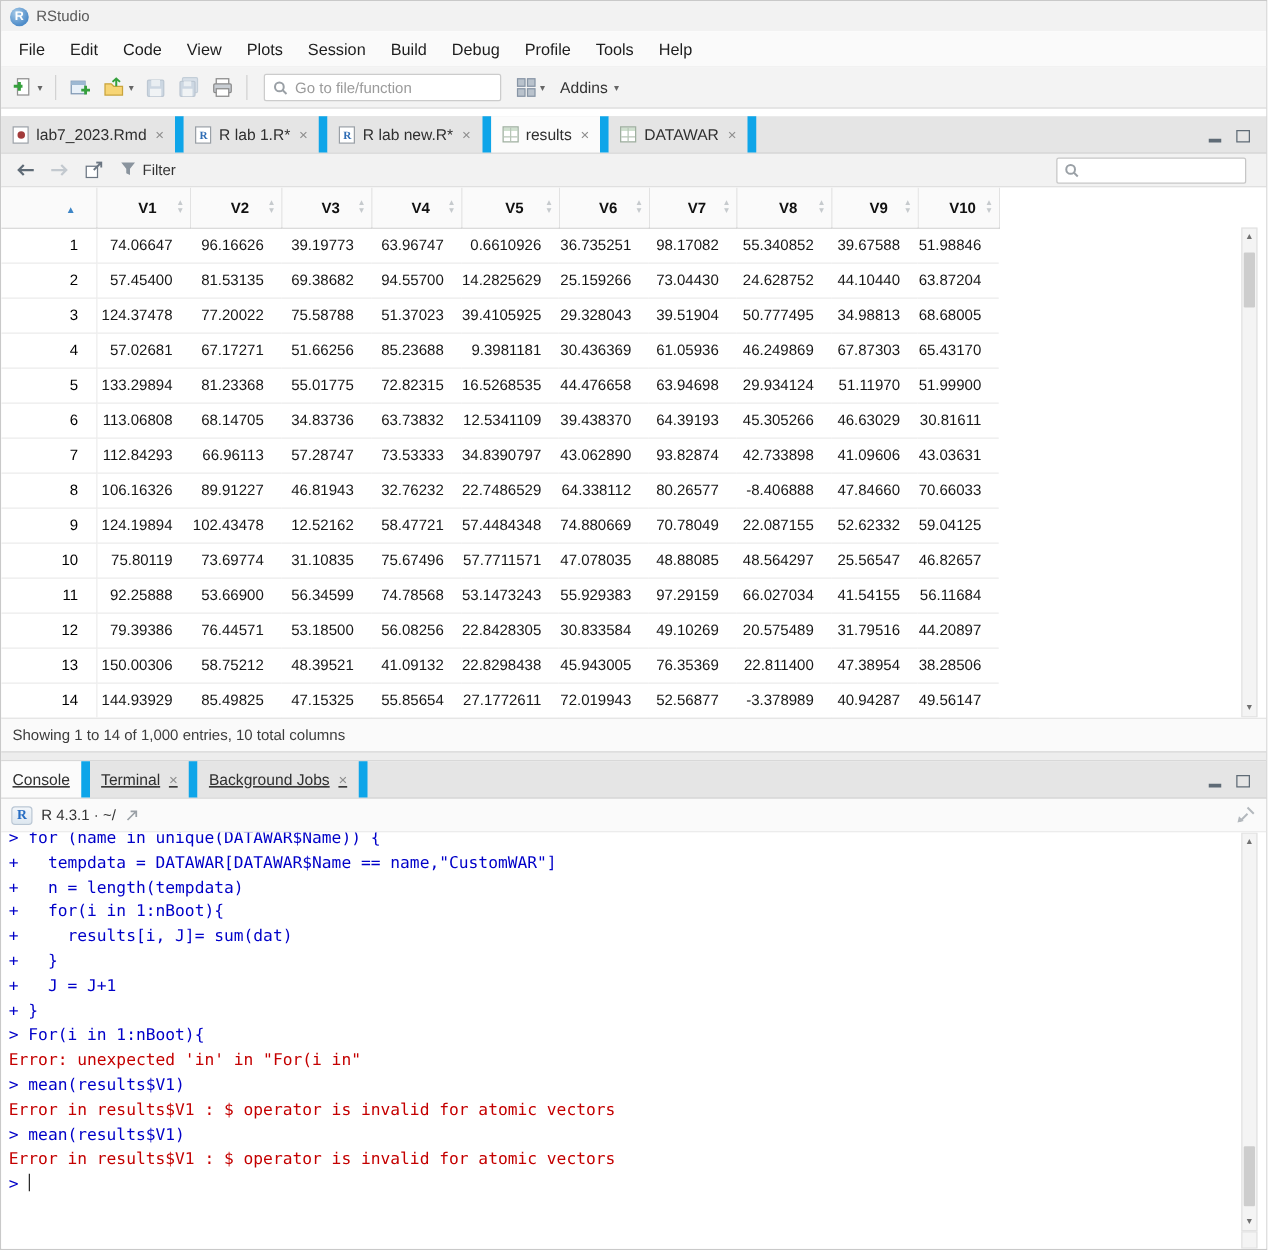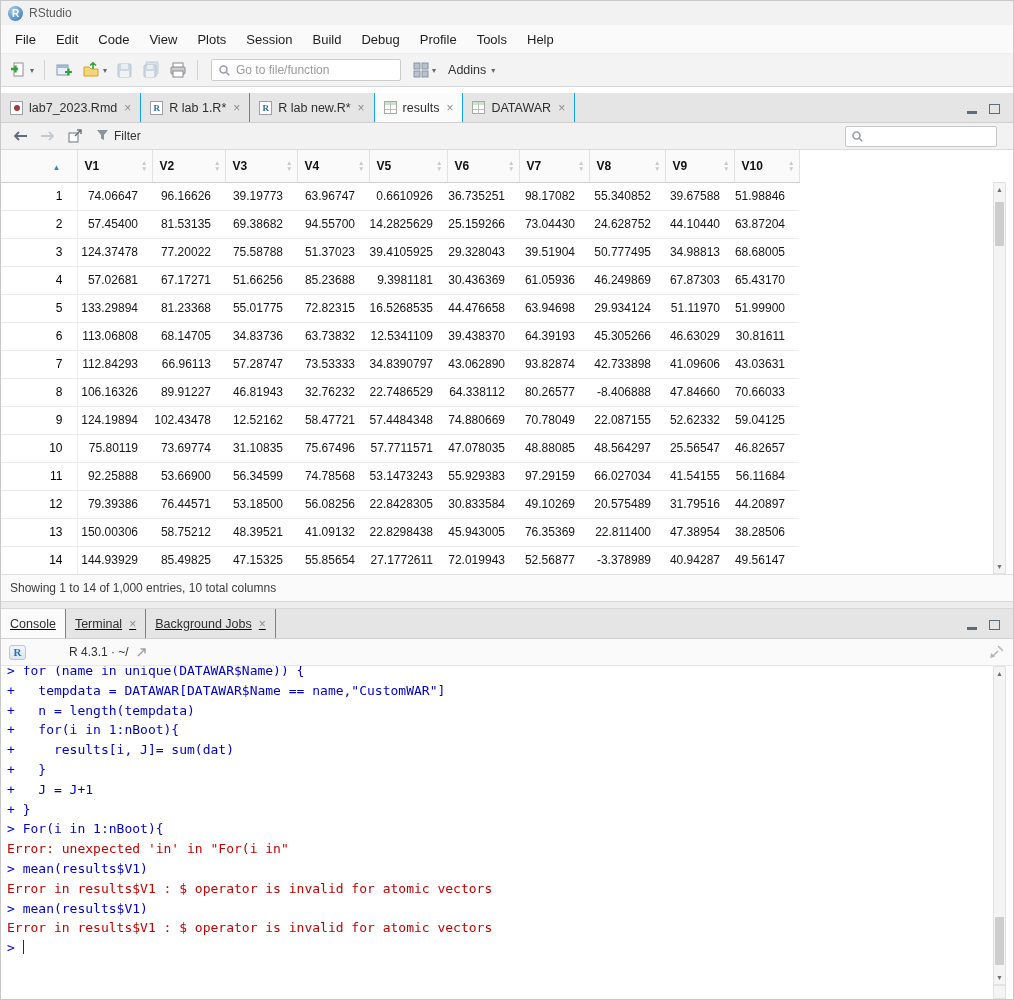--- a/index.html
+++ b/index.html
@@ -28,21 +28,21 @@
   .goto-box input::placeholder { color:#9b9b9b; }
   .addins { display:flex; align-items:center; gap:4px; font-size:12.5px; color:#333; padding:0 6px; height:26px; }
   .dim { opacity:.45; }
 
   
   .pane-top-gap { height:6px; background:#fff; flex:0 0 auto; }
 
   
   .tabstrip { height:30px; background:#e5e5e5; border-bottom:1px solid #cfcfcf; display:flex; align-items:stretch; justify-content:space-between; flex:0 0 auto; }
   .tabs { display:flex; align-items:stretch; }
-  .tab { display:flex; align-items:center; padding:0 9px; border-right:1px solid #0ea5e9; font-size:12.5px; color:#2f2f2f; background:#e5e5e5; cursor:default; white-space:nowrap; }
+  .tab { display:flex; align-items:center; padding:0 9px; border-right:7px solid #0ea5e9; font-size:12.5px; color:#2f2f2f; background:#e5e5e5; cursor:default; white-space:nowrap; }
   .tab.active { background:#fbfbfb; }
   .tab-icon { width:13px; height:14px; position:relative; display:inline-block; margin-right:6px; background:#fff; border:1px solid #9aa0a6; }
   .icon-rmd::after { content:""; position:absolute; left:2.5px; top:3.5px; width:6px; height:6px; border-radius:50%; background:#a23b3b; }
   .icon-rscript::after { content:"R"; position:absolute; left:0; right:0; top:1px; text-align:center; font-size:9px; font-weight:bold; color:#2f6db5; font-family:"Liberation Serif",serif; }
   .icon-grid { height:13px; border-color:#9fb0a0; background:linear-gradient(to bottom,#cfe0cf 0 3px,#fff 3px); }
   .icon-grid::after { content:""; position:absolute; left:5px; top:0; bottom:0; width:1px; background:#b8c6b8; }
   .icon-grid::before { content:""; position:absolute; top:7px; left:0; right:0; height:1px; background:#b8c6b8; }
   .tab-close { margin-left:7px; color:#8d8d8d; font-size:12px; line-height:1; }
   .pane-buttons { display:flex; align-items:center; gap:8px; padding-right:12px; }
   .pane-btn { width:14px; height:12px; display:flex; align-items:flex-end; justify-content:center; cursor:default; }
@@ -53,21 +53,21 @@
   .viewer-toolbar { height:27px; background:#f2f2f2; border-bottom:1px solid #dadada; display:flex; align-items:center; gap:6px; padding:0 8px; flex:0 0 auto; }
   .vt-btn { display:flex; align-items:center; padding:2px 3px; border-radius:2px; }
   .filter-group { display:flex; gap:5px; font-size:12px; color:#333; padding:2px 4px; }
   .viewer-search { margin-left:auto; margin-right:8px; width:152px; height:21px; background:#fff; border:1px solid #c6c6c6; border-radius:2px; display:flex; align-items:center; gap:4px; padding:0 5px; }
   .viewer-search input { border:none; outline:none; width:120px; font-size:12px; background:transparent; font-family:"Liberation Sans",sans-serif; }
 
   
   .table-area { position:relative; height:424px; background:#fff; overflow:hidden; flex:0 0 auto; }
   table.data-grid { border-collapse:collapse; table-layout:fixed; width:798px; font-size:12px; color:#161616; }
   table.data-grid th { height:32px; background:#fafafa; border-right:1px solid #e2e2e2; border-bottom:1px solid #cfcfcf;
-    font-weight:bold; text-align:left; padding-left:7px; position:relative; font-size:12px; color:#111; }
+    font-weight:bold; text-align:center; padding-left:7px; position:relative; font-size:12px; color:#111; }
   table.data-grid th.rownum-h { text-align:right; padding-right:16px; }
   .sorted-asc { color:#3d85c6; font-size:8px; }
   .sort-arrows { position:absolute; right:4px; top:50%; transform:translateY(-50%); display:flex; flex-direction:column; align-items:center; color:#c6cacd; }
   .sort-arrows span { font-size:6.5px; line-height:6px; }
   table.data-grid td { height:28px; border-bottom:1px solid #ebebeb; text-align:right; padding-right:14px; white-space:nowrap; }
   table.data-grid td.rownum { border-right:1px solid #ededed; color:#000; }
 
   
   .scrollbar { position:absolute; width:13px; background:#f4f4f4; border:1px solid #e2e2e2; display:flex; flex-direction:column; align-items:center; }
   .sb-arrow { width:13px; height:13px; font-size:7px; color:#707070; display:flex; align-items:center; justify-content:center; flex:0 0 auto; }
@@ -83,21 +83,21 @@
   .status-bar { height:27px; background:#fafafa; border-top:1px solid #e0e0e0; display:flex; align-items:center; padding-left:9px; font-size:12px; color:#3c3c3c; flex:0 0 auto; }
 
   .pane-gap { height:8px; background:#ededed; border-top:1px solid #d8d8d8; border-bottom:1px solid #d8d8d8; flex:0 0 auto; }
 
   
   .console-pane { flex:1; display:flex; flex-direction:column; min-height:0; }
   .console-tabstrip { height:30px; background:#e5e5e5; border-bottom:1px solid #cfcfcf; display:flex; align-items:stretch; justify-content:space-between; flex:0 0 auto;text-decoration:underline; }
   .console-version { height:27px; background:#fafafa; border-bottom:1px solid #e7e7e7; display:flex; align-items:center; gap:7px; padding:0 8px; flex:0 0 auto; }
   .r-badge { width:17px; height:15px; border:1px solid #b9c6d4; border-radius:3px; background:linear-gradient(#f2f6fa,#dde7f0);
     color:#276dc3; font-weight:bold; font-size:11px; display:flex; align-items:center; justify-content:center; font-family:"Liberation Serif",serif; }
-  .version-text { font-size:12px; color:#333;margin-left:36px; }
+  .version-text { font-size:12px; color:#333; }
   .console-version .spacer { flex:1; }
   .console-output { position:relative; flex:1; background:#fff; overflow:hidden; }
   .console-lines { padding:0 6px; margin-top:-5px; }
   .console-line { font-family:"DejaVu Sans Mono","Liberation Mono",monospace; font-size:13px; line-height:19.8px; white-space:pre; }
   .console-line.input { color:#0000c8; }
   .console-line.error { color:#c40000; }
   .cursor { display:inline-block; width:1.5px; height:14px; background:#2b2b2b; vertical-align:-2px; }
 </style>
 </head>
 <body>

